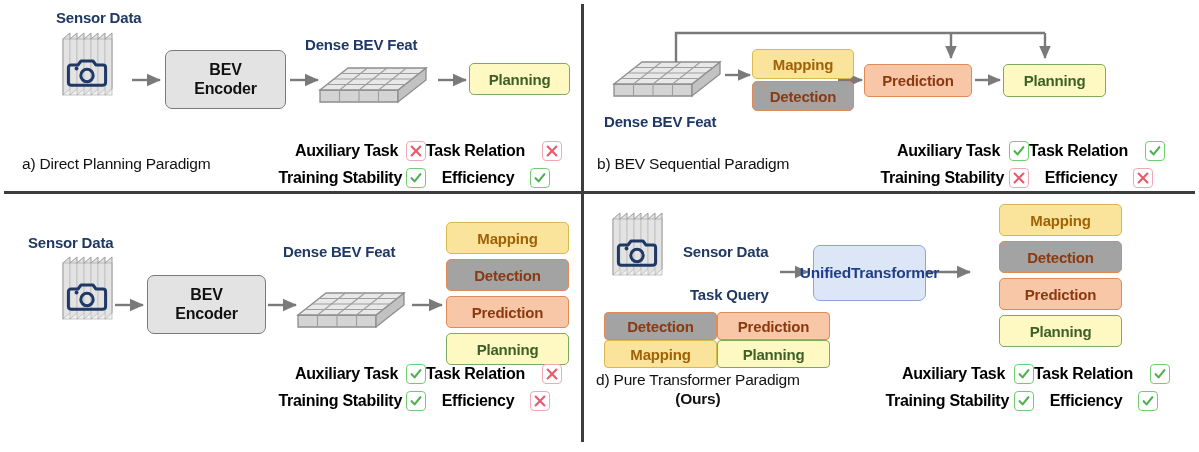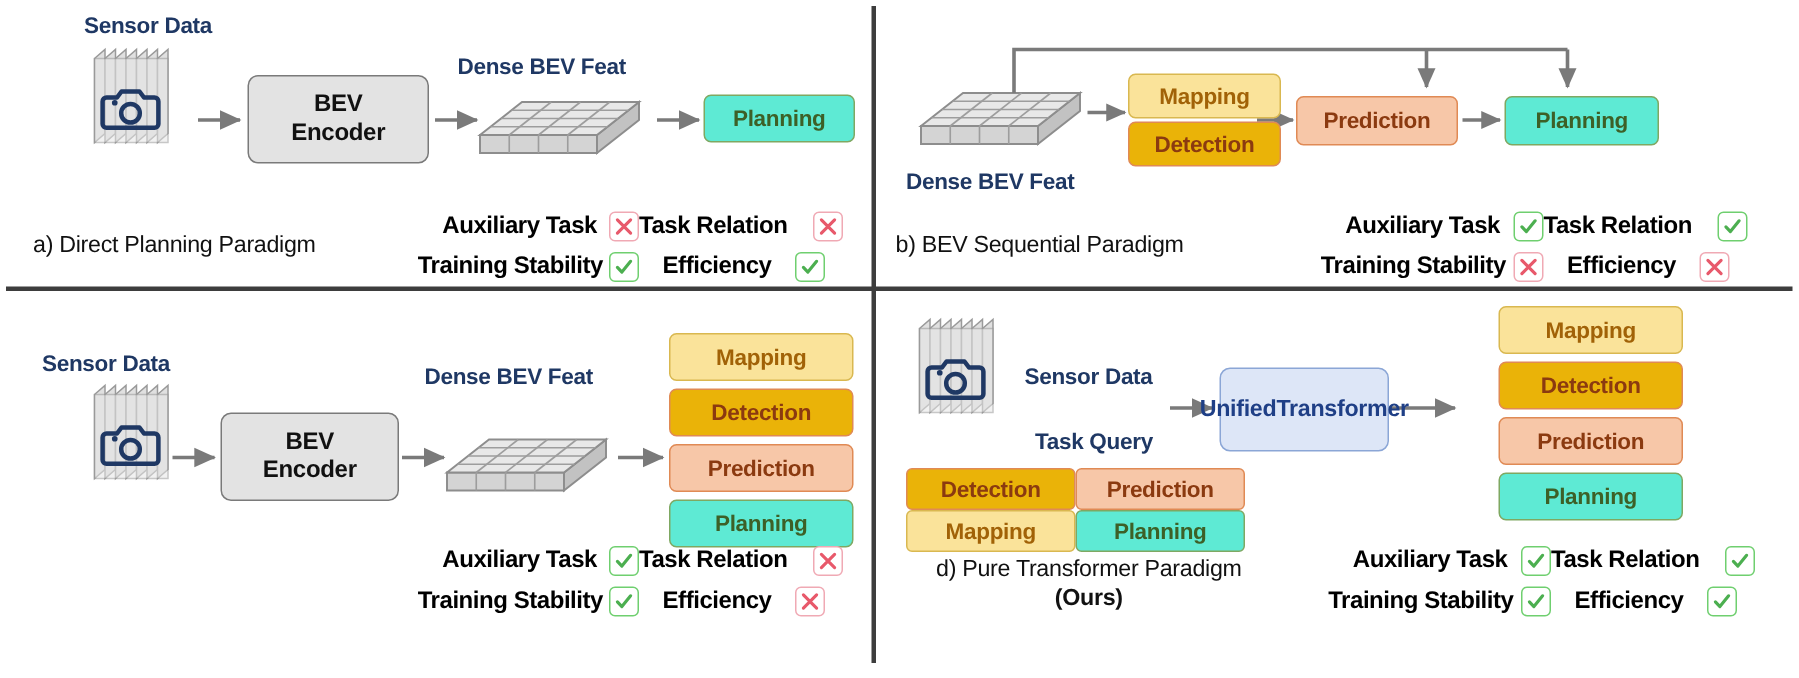--- a/index.html
+++ b/index.html
@@ -52,23 +52,23 @@
   .tbox {
     position: absolute;
     display: flex; align-items: center; justify-content: center;
     border-radius: 5px;
     font-weight: bold;
     font-size: 15px;
     white-space: nowrap;
     letter-spacing: -0.2px;
   }
   .t-map      { background:#fae39a; border:1.5px solid #d9b850; color:#a16207; }
-  .t-det      { background:#eab308; border:1.5px solid #e08a55; color:#8b3a10; }
+  .t-det      { background:#a3a3a3; border:1.5px solid #e08a55; color:#8b3a10; }
   .t-pred     { background:#f7c7a8; border:1.5px solid #e08a55; color:#8b3a10; }
-  .t-plan     { background:#5eead4; border:1.5px solid #7fa862; color:#3d6027; }
+  .t-plan     { background:#fef9c3; border:1.5px solid #7fa862; color:#3d6027; }
   .t-enc {
     background:#e3e3e3; border:1.7px solid #7a7a7a; color:#111;
     border-radius:7px; line-height:1.16; text-align:center;
     flex-direction: column; font-size:16px;
   }
   .t-trans {
     background:#dde6f7; border:1.7px solid #8ba6d6; color:#1f3f86;
     border-radius:7px; line-height:1.14; text-align:center;
     flex-direction: row; font-size:15.5px;
   }
@@ -402,21 +402,21 @@
   <div class="tbox t-det" style="left:999px; top:241px; width:123px; height:32px;">
     <span>Detection</span>
   </div>
   <div class="tbox t-pred" style="left:999px; top:278px; width:123px; height:32px;">
     <span>Prediction</span>
   </div>
   <div class="tbox t-plan" style="left:999px; top:315px; width:123px; height:32px;">
     <span>Planning</span>
   </div>
 
-  <div class="caption" style="left:624px; top:371px;">
+  <div class="caption" style="left:596px; top:371px;">
     <span>d) Pure Transformer Paradigm</span>
     <span class="ours">(Ours)</span>
   </div>
 
   <div class="cc-table" style="left:863px; top:362px;">
     <div class="cc-row">
       <div class="cc-cell">
         <span class="cc-label" style="width:142px;">Auxiliary Task</span>
         <span class="mark mark-yes" style="margin-left:9px;">
           <svg width="14" height="14" viewBox="0 0 14 14">

